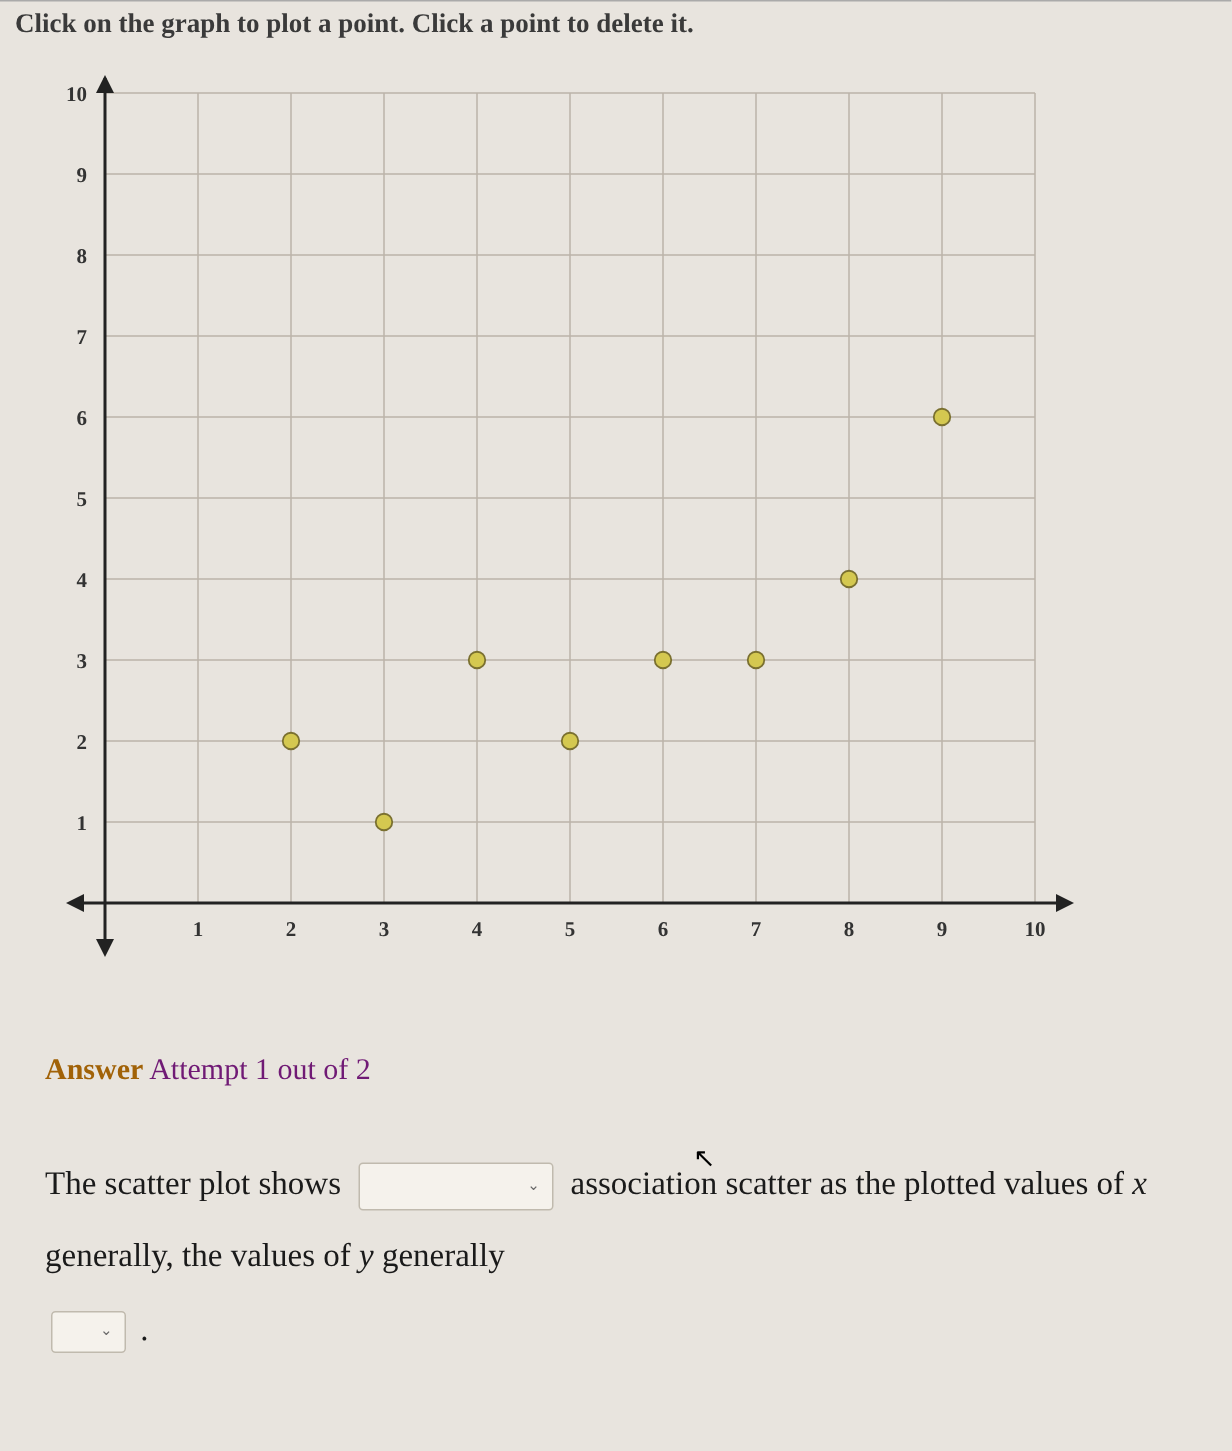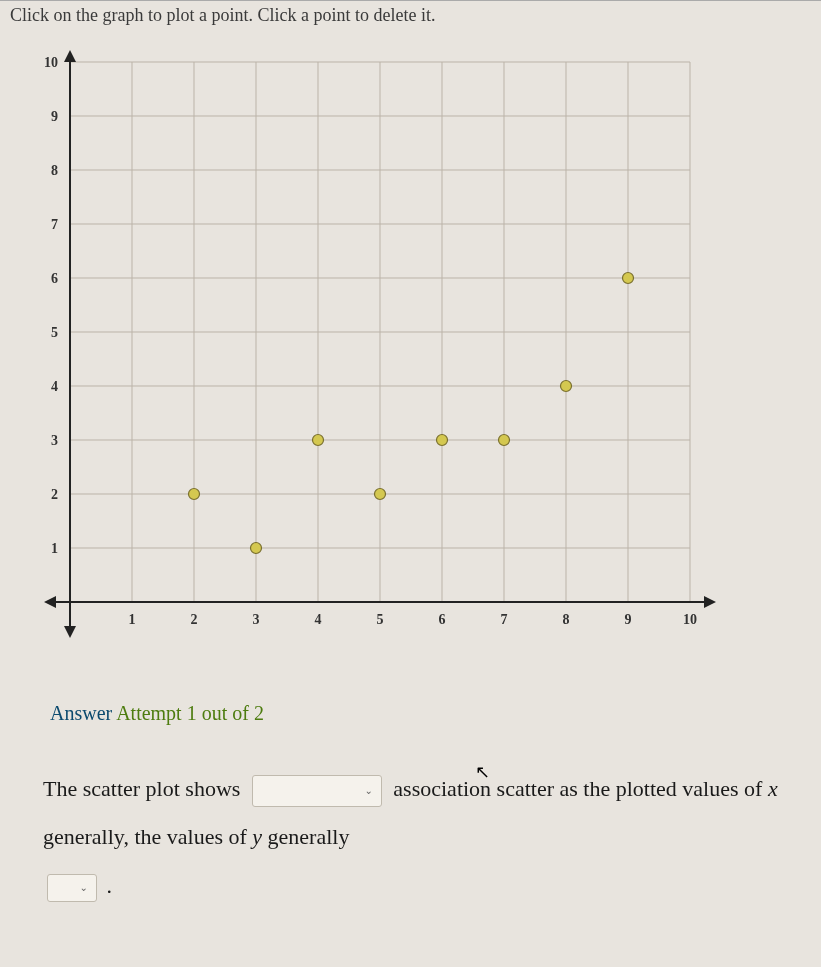--- a/index.html
+++ b/index.html
@@ -5,21 +5,21 @@
     * { margin: 0; padding: 0; box-sizing: border-box; }
     body {
       font-family: Georgia, 'Times New Roman', serif;
       background: #e8e4de;
       width: 821px;
       color: #2a2a2a;
     }
     .instruction {
       font-family: Georgia, serif;
       font-size: 18px;
-      font-weight: normal;
+      font-weight: bold;
       color: #3a3a3a;
       padding: 4px 10px 8px 10px;
       border-top: 1px solid #aaa;
     }
     .chart-area {
       position: relative;
       width: 700px;
       height: 620px;
       margin: 8px 0 0 20px;
     }
@@ -33,27 +33,26 @@
     .tick-label { font-family: Georgia, serif; font-size: 14px; fill: #333; font-weight: bold; }
     .data-point { fill: #d4c850; stroke: #7a7030; stroke-width: 1.2; }
     .answer-section {
       padding: 40px 20px 20px 30px;
       font-family: Georgia, serif;
     }
     .answer-header {
       font-size: 20px;
       margin-bottom: 40px;
     }
-    .answer-label { font-weight: normal; color: #0c4a6e; margin-left: 20px; }
-    .attempt-text { color: #4d7c0f; font-weight: normal; margin-left: 0; }
+    .answer-label { font-weight: bold; color: #a16207; }
+    .attempt-text { color: #701a75; font-weight: normal; margin-left: 0; }
     .sentence {
       font-size: 22px;
       line-height: 2.2;
       color: #1a1a1a;
-      margin-left: 13px;
     }
     .dropdown {
       display: inline-block;
       min-width: 130px;
       height: 32px;
       background: #f5f2ec;
       border: 1px solid #c0baae;
       border-radius: 3px;
       vertical-align: middle;
       position: relative;

